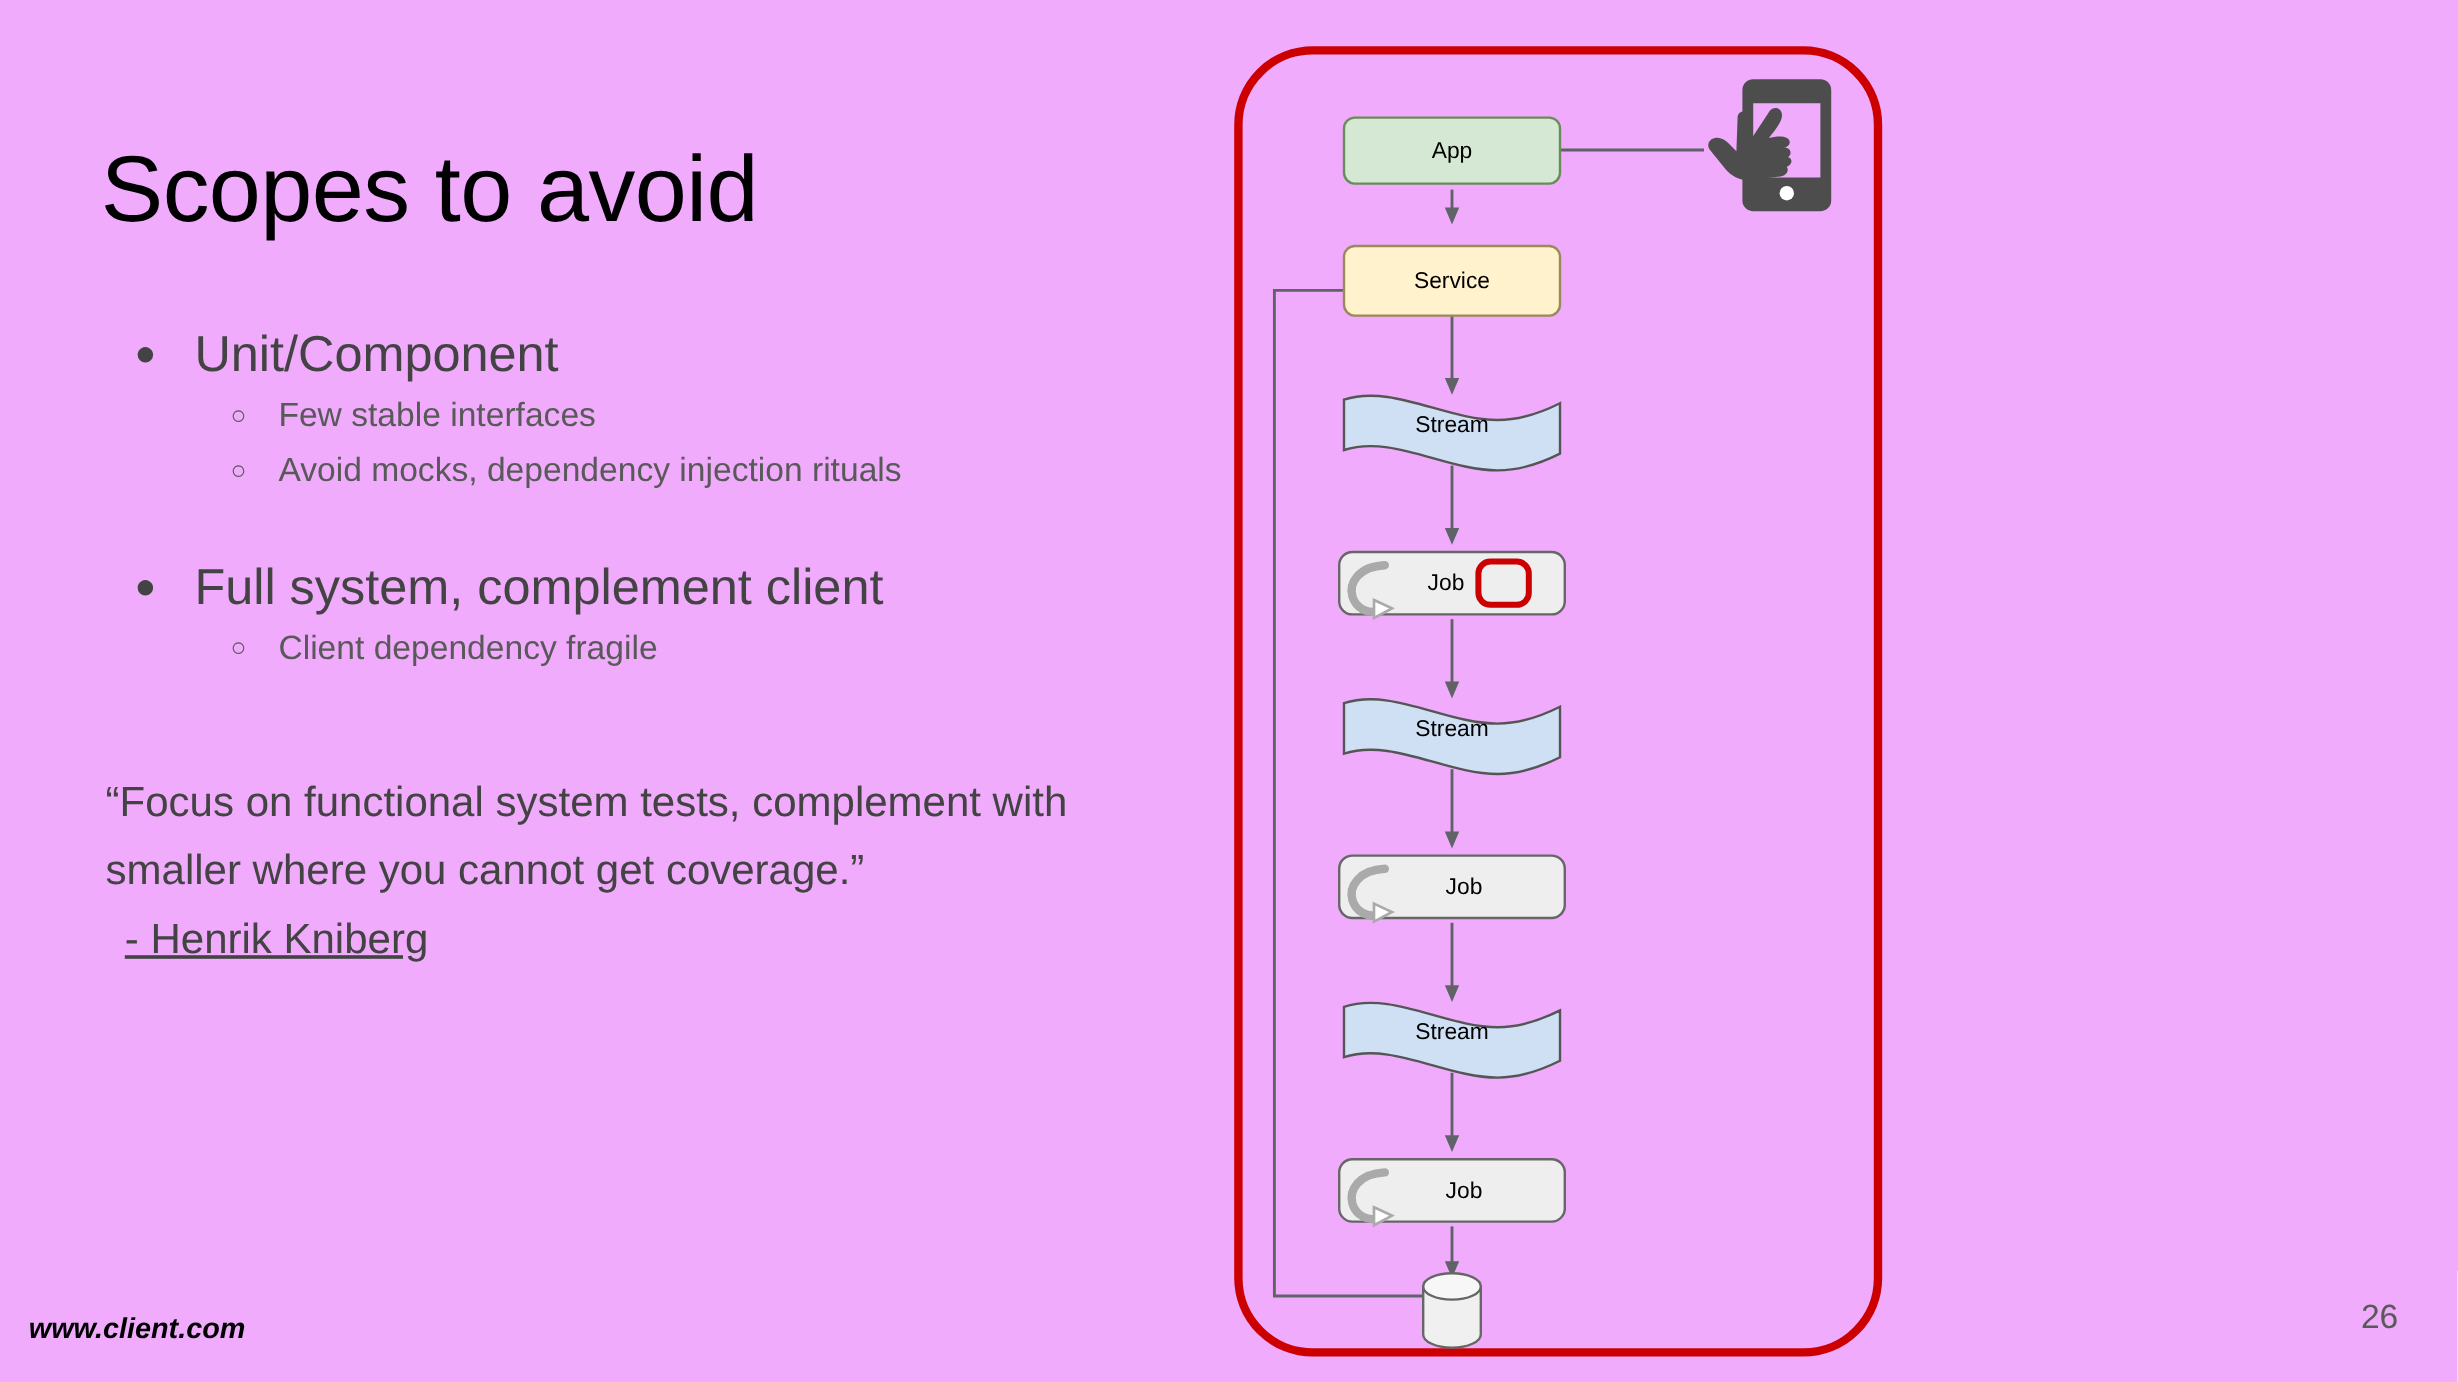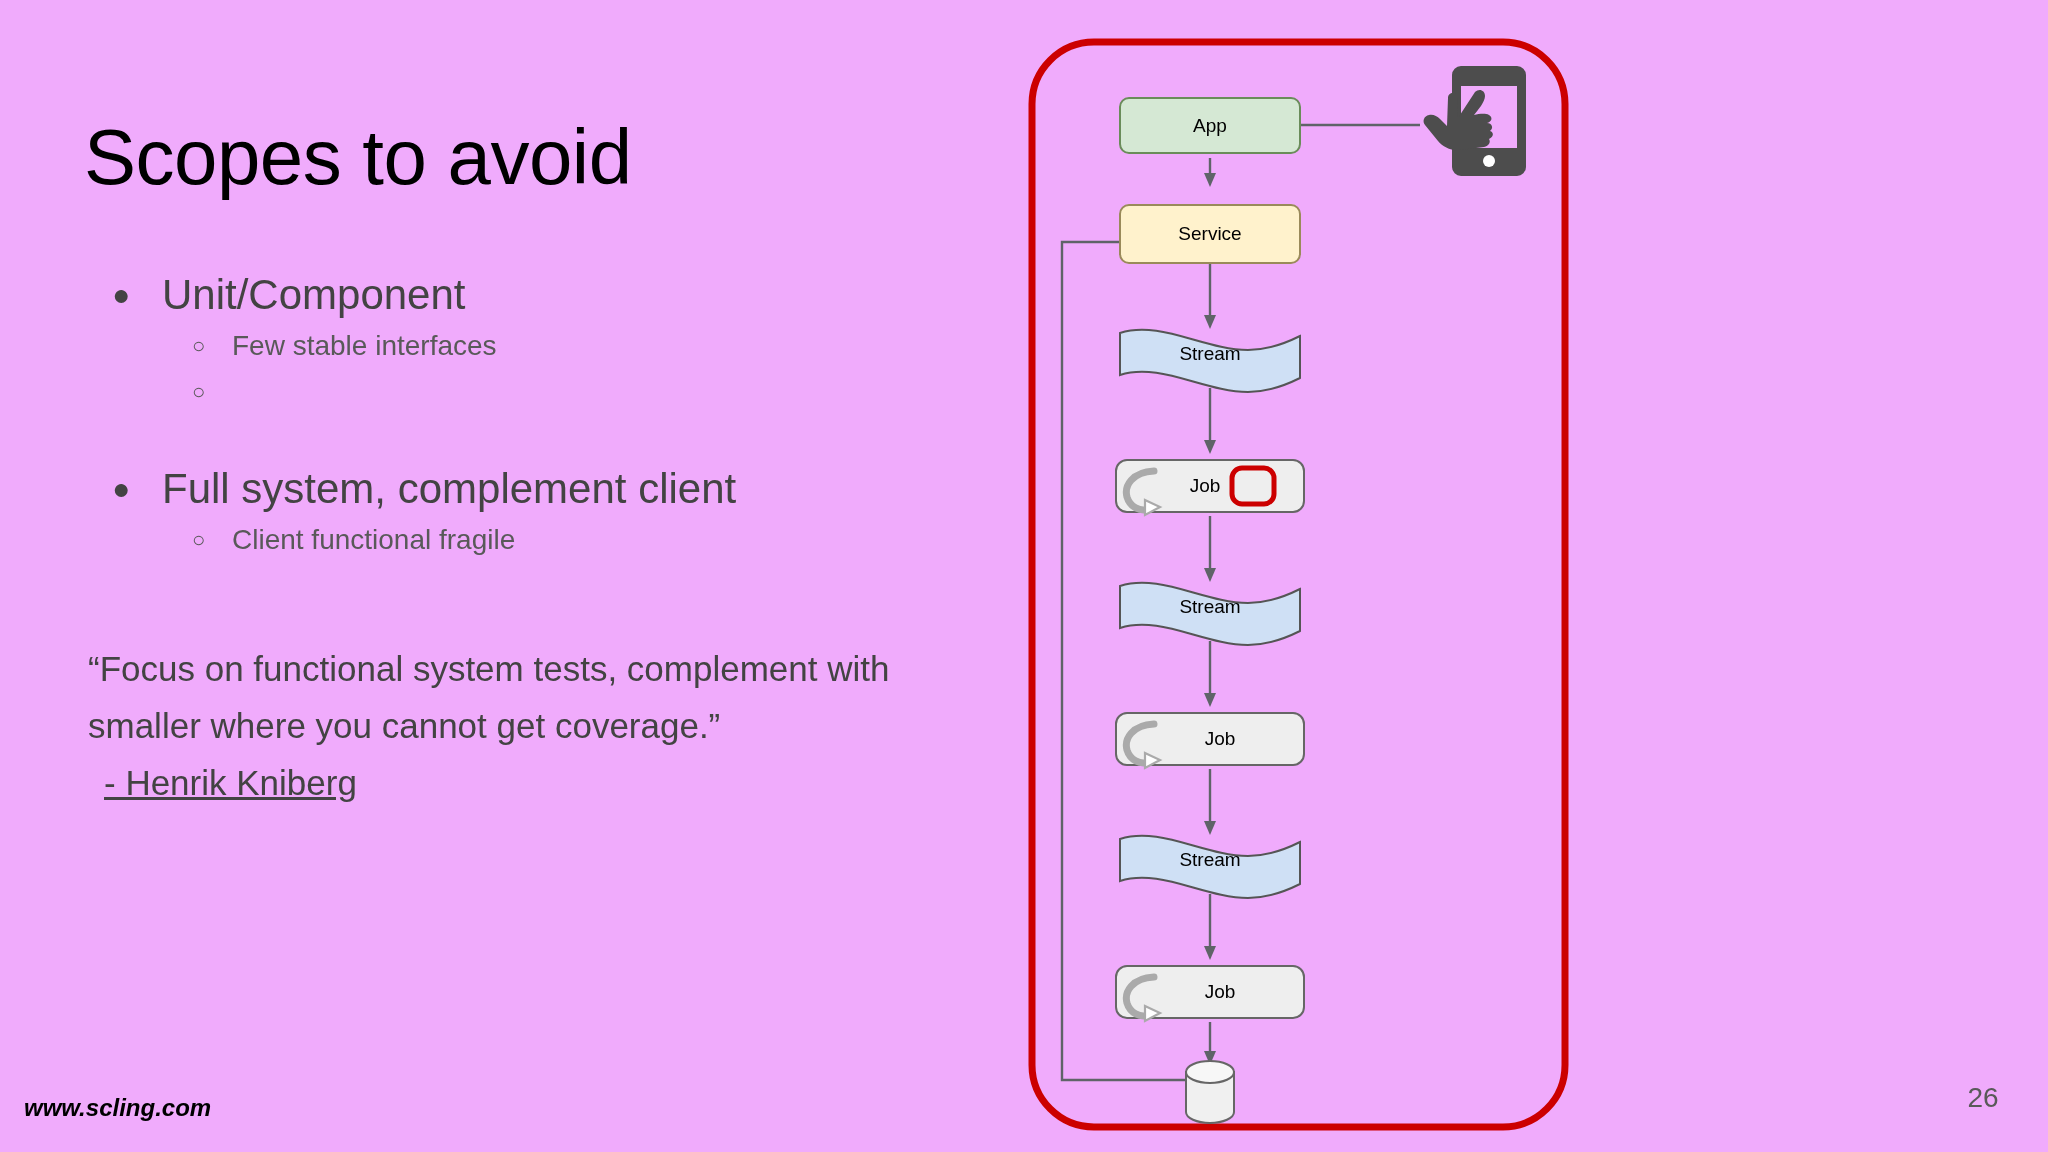--- a/index.html
+++ b/index.html
@@ -154,42 +154,43 @@
       <span class="txt">Unit/Component</span>
     </div>
 
     <div class="b2">
       <span class="marker">○</span>
       <span class="txt">Few stable interfaces</span>
     </div>
 
     <div class="b2">
       <span class="marker">○</span>
+      <span class="txt">Avoid mocks, dependency injection rituals</span>
     </div>
 
     <div class="gap"></div>
 
     <div class="b1">
       <span class="marker">●</span>
       <span class="txt">Full system, complement client</span>
     </div>
 
     <div class="b2">
       <span class="marker">○</span>
-      <span class="txt">Client functional fragile</span>
+      <span class="txt">Client dependency fragile</span>
     </div>
 
   </div>
 
   <div class="quote">
     <span>“Focus on functional system tests, complement with smaller where you cannot get coverage.”</span>
     <span class="attrib">- Henrik Kniberg</span>
   </div>
 
-  <div class="footer-url">www.scling.com</div>
+  <div class="footer-url">www.client.com</div>
   <div class="page-num">26</div>
 
   <div class="diagram">
     <svg width="560" height="1110" viewBox="0 0 560 1110" xmlns="http://www.w3.org/2000/svg">
 
       <rect x="12" y="12" width="533" height="1085" rx="62" ry="62" fill="none" stroke="#cc0000" stroke-width="7"></rect>
 
       <g stroke="#5f6368" stroke-width="2.4" fill="none">
 
         <line x1="190" y1="128" x2="190" y2="148"></line>

